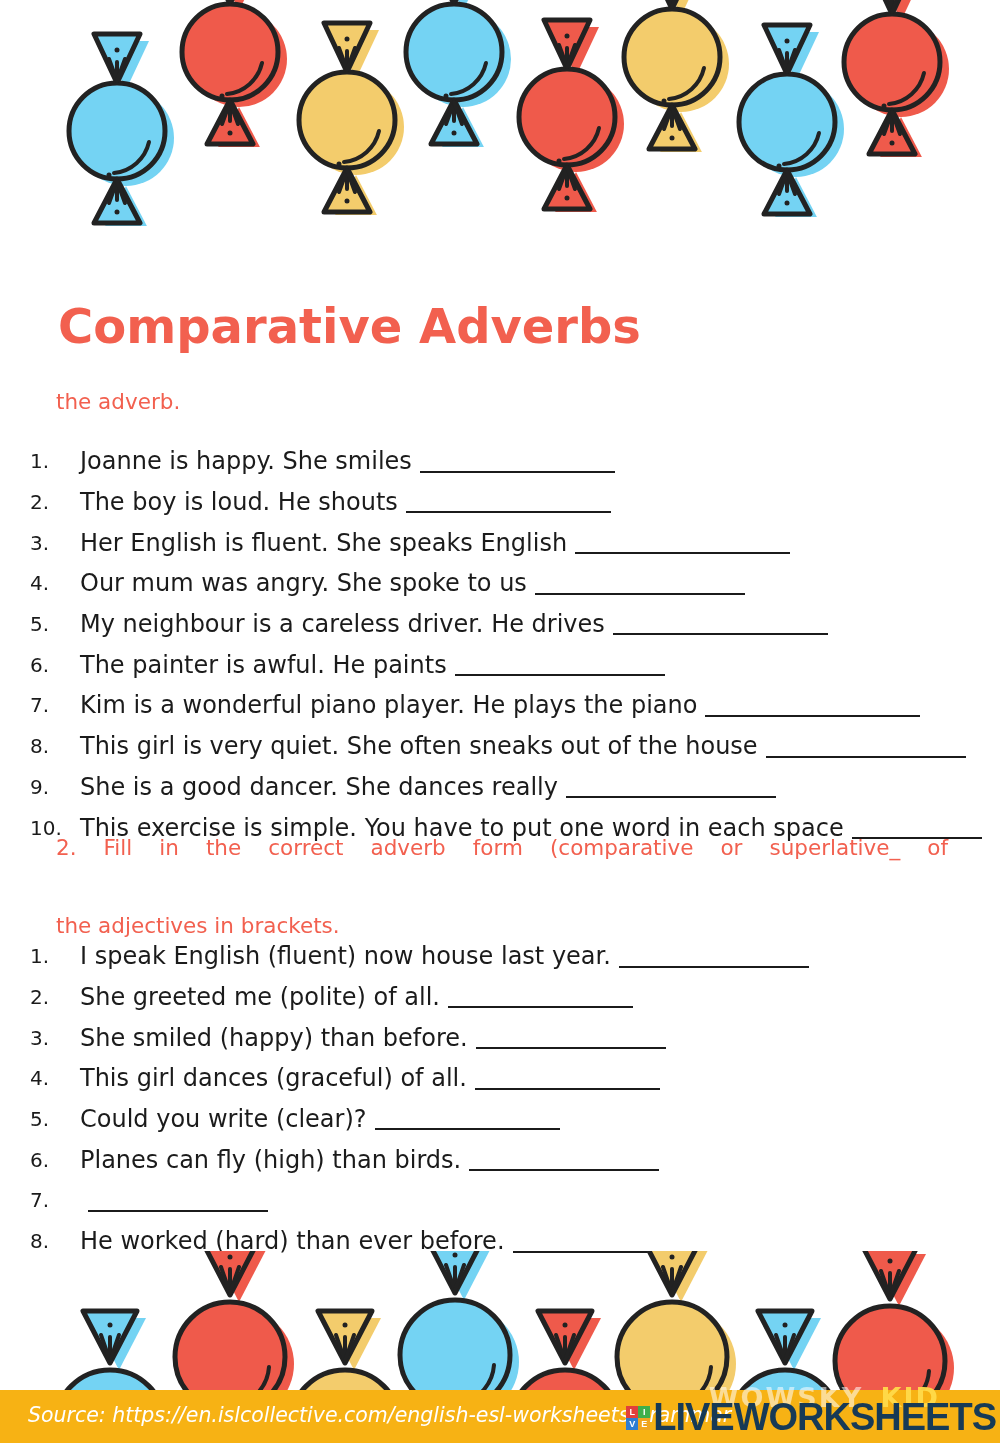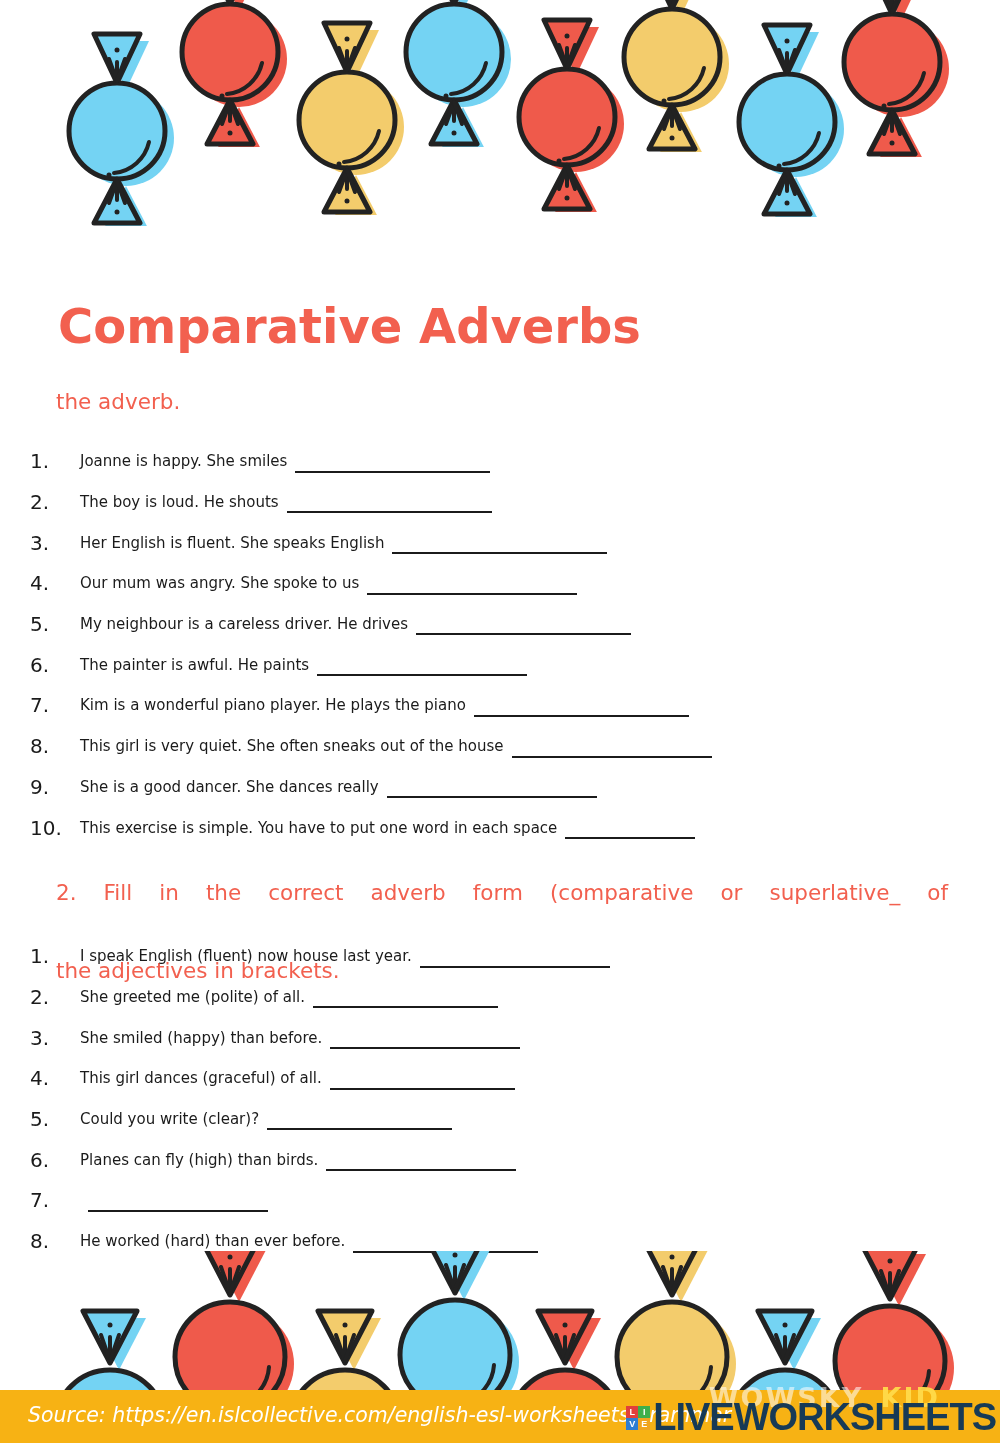--- a/index.html
+++ b/index.html
@@ -18,28 +18,28 @@
   
   .title{
     position:absolute; left:58px; top:266px;
     font-size:48px; font-weight:bold; letter-spacing:0;
     color:var(--accent,#f2604f); white-space:nowrap;
   }
   .instr{
     position:absolute; left:56px; width:892px;
     color:var(--accent,#f2604f); font-size:21.5px; line-height:39px;
   }
-  .instr1{top:360px;} .instr2{top:851px;}
+  .instr1{top:360px;} .instr2{top:806px;}
   .jline{display:block; text-align:justify;}
   .jline.j::after{content:""; display:inline-block; width:100%; height:0;}
   .list{position:absolute; left:30px; width:952px;}
   .list1{top:441px;} .list2{top:936px;}
   .row{display:flex; align-items:center; height:40.7px;}
   .num{flex:none; width:50px; font-size:20px;}
-  .txt{flex:none; font-size:15px; white-space:nowrap;}
+  .txt{flex:none; font-size:24px; white-space:nowrap;}
   .blank{
     flex:none; align-self:flex-end; height:15px;
     margin:0 0 9px 8px; border-bottom:2.5px solid #1b1b1b;
   }
   
   .footer{
     position:absolute; left:0; right:0; bottom:0; height:53px;
     background:var(--footer-bg,#f7b214);
   }
   .src{

